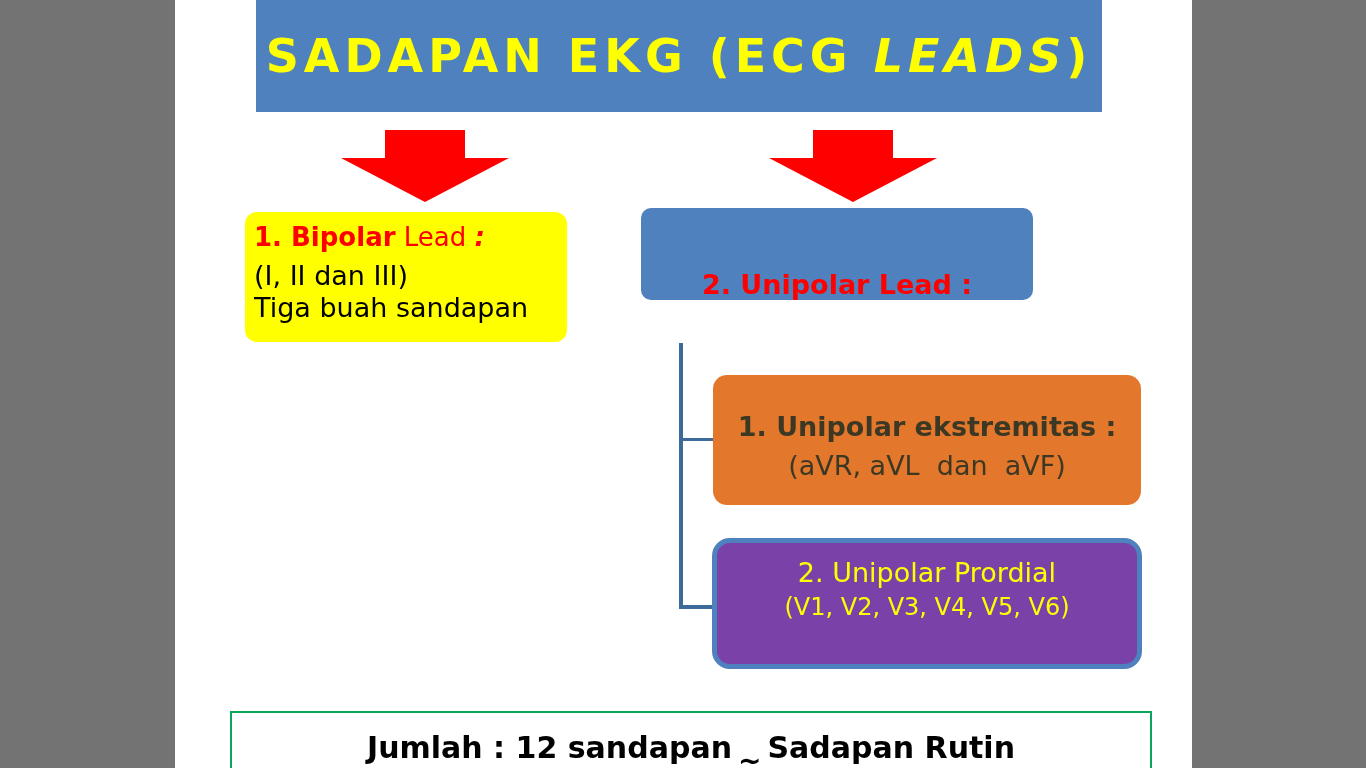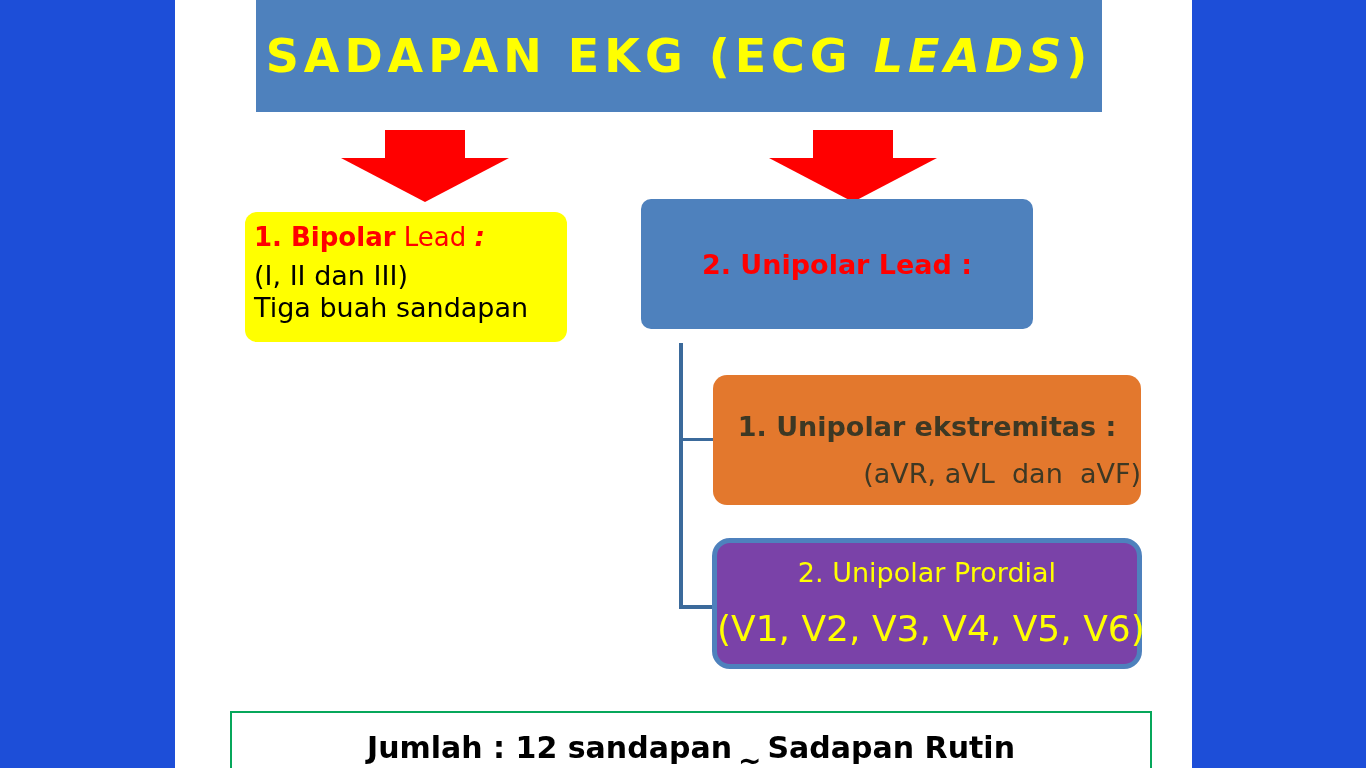--- a/index.html
+++ b/index.html
@@ -10,21 +10,21 @@
   body {
     width: 1366px;
     height: 768px;
     overflow: hidden;
     font-family: "DejaVu Sans", sans-serif;
   }
   #slide {
     position: relative;
     width: 1366px;
     height: 768px;
-    background: #1d4ed8;
+    background: #737373;
   }
   .stage {
     position: absolute;
     left: 175px;
     top: 0px;
     width: 1017px;
     height: 768px;
     background: #ffffff;
   }
 
@@ -104,27 +104,27 @@
     margin-top: 6px;
     font-size: 27px;
     line-height: 1.18;
     color: #000000;
   }
 
   
   .card-unipolar {
     position: absolute;
     left: 466px;       
-    top: 199px;
+    top: 208px;
     width: 392px;
-    height: 130px;
+    height: 92px;
     background: #4E81BD;
     border-radius: 10px;
     display: flex;
-    align-items: center;
+    align-items: flex-end;
     justify-content: center;
   }
   .card-unipolar .label {
     font-size: 27px;
     font-weight: 700;
     color: #FF0000;
     white-space: nowrap;
   }
 
   
@@ -153,23 +153,22 @@
   .card-ekstremitas .t1 {
     font-size: 27px;
     font-weight: 700;
     line-height: 1.25;
     white-space: nowrap;
     margin-top: 19px;
   }
   .card-ekstremitas .t2 {
     font-size: 27px;
     line-height: 1.3;
-    margin-top: 12px;
+    margin-top: 4px;
     white-space: pre;
-    text-align: right;
   }
 
   
   .card-prordial {
     position: absolute;
     left: 537px;       
     top: 538px;
     width: 430px;
     height: 131px;
     background: #7A42A8;
@@ -180,23 +179,23 @@
     text-align: center;
     color: #FFFF00;
   }
   .card-prordial .t1 {
     font-size: 27px;
     font-weight: 400;
     line-height: 1.25;
     white-space: nowrap;
   }
   .card-prordial .t2 {
-    font-size: 36px;
+    font-size: 24px;
     line-height: 1.3;
-    margin-top: 16px;
+    margin-top: 2px;
     white-space: nowrap;
     text-align: center;
   }
 
   
   .summary-bar {
     position: absolute;
     left: 55px;        
     top: 711px;
     width: 922px;

